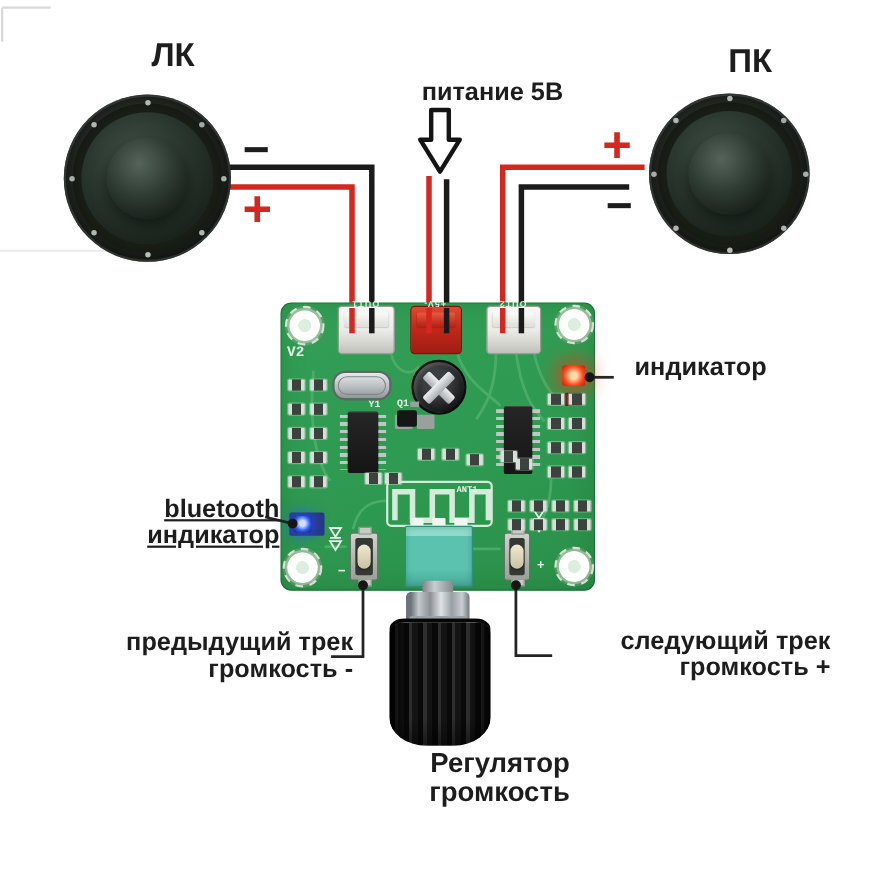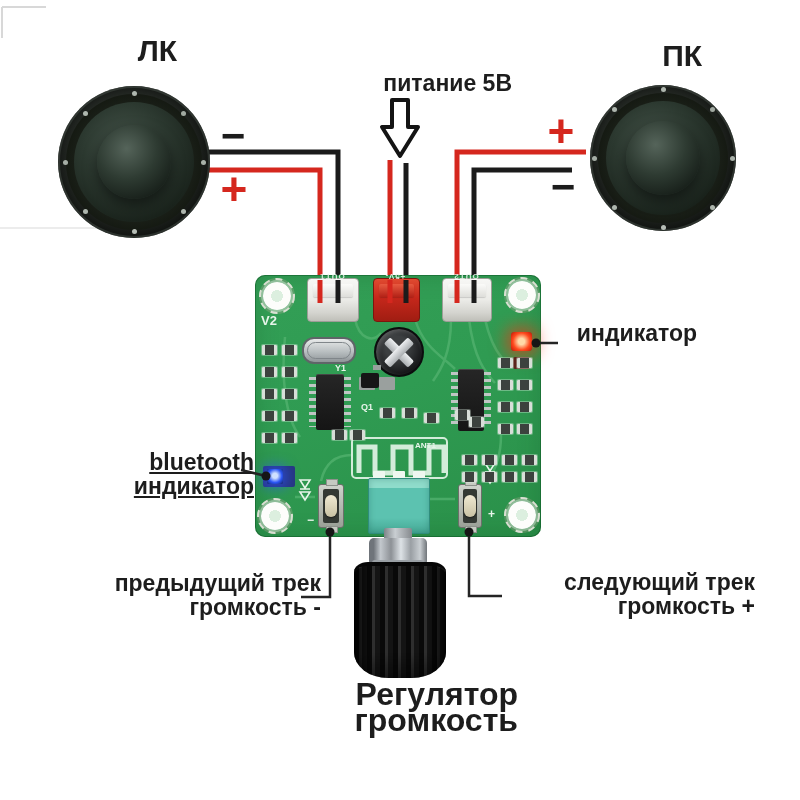--- a/index.html
+++ b/index.html
@@ -37,21 +37,21 @@
                0 69px 0 #d3dbd3,-49px 49px 0 #c9d2c9,-69px 0 0 #bec7be,-49px -49px 0 #c9d2c9;opacity:.85;}
 
   
   .board{position:absolute;left:255px;top:275px;width:286px;height:262px;border-radius:10px;
     background:linear-gradient(160deg, #339f56 0%, var(--pcb) 45%, #2a9049 100%);
     box-shadow:inset 0 0 0 1px rgba(0,60,20,.35), inset 0 0 24px rgba(0,50,15,.18);}
   .board svg{position:absolute;left:0;top:0;width:286px;height:262px;}
   .hole{position:absolute;width:28px;height:28px;border-radius:50%;
     background:radial-gradient(circle, #dcefdf 0 29%, #fdfdfb 30% 100%);
     box-shadow:0 0 0 2px rgba(255,255,255,.35), 0 0 0 4px rgba(232,178,178,.22);}
-  .silk{position:absolute;color:var(--silk);font-weight:bold;}
+  .silk{position:absolute;color:var(--silk);font-weight:bold;font-family:Liberation Mono, monospace;}
   .silk-conn{position:absolute;font-size:8px;color:var(--silk);font-weight:bold;
     transform:rotate(180deg);text-align:center;width:40px;letter-spacing:1px;opacity:.9;}
 
   .conn{position:absolute;top:3px;height:42px;border-radius:4px;border:1px solid #9d9d97;
     background:linear-gradient(180deg,#f7f7f5 0%,#ebebe7 50%,#d4d4cf 80%,#bfbfb9 100%);}
   .conn::after{content:"";position:absolute;left:5px;right:5px;top:5px;height:13px;border-radius:2px;
     background:linear-gradient(180deg,#fbfbf9,#dededa);box-shadow:0 1px 1px rgba(0,0,0,.15);}
   .conn.red{border-color:#7d150d;
     background:linear-gradient(180deg,#e04a30 0%,#c5271b 45%,#a01d12 100%);}
   .conn.red::after{background:linear-gradient(180deg,#e85a40,#b32217);}
@@ -190,21 +190,21 @@
 
     <div class="conn" style="left:52px;width:50px;"></div>
     <div class="conn red" style="left:118px;width:45px;"></div>
     <div class="conn" style="left:187px;width:48px;"></div>
     <span class="silk-conn" style="left:57px;top:-3px;">OUT1</span>
     <span class="silk-conn" style="left:120px;top:-3px;">+5V-</span>
     <span class="silk-conn" style="left:191px;top:-3px;">OUT2</span>
 
     <span class="silk" style="left:6px;top:38px;font-size:13px;">V2</span>
     <span class="silk" style="left:80px;top:88px;font-size:9px;">Y1</span>
-    <span class="silk" style="left:106px;top:87px;font-size:9px;margin-top:40px;">Q1</span>
+    <span class="silk" style="left:106px;top:87px;font-size:9px;">Q1</span>
     <span class="silk" style="left:160px;top:166px;font-size:8px;">ANT1</span>
     <span class="silk" style="left:52px;top:238px;font-size:12px;">−</span>
     <span class="silk" style="left:233px;top:232px;font-size:12px;">+</span>
 
     <div class="xtal"></div>
     <div class="cap"></div>
     <div class="sot"></div>
     <div class="ic" style="left:61px;top:99px;width:28px;height:56px;"></div>
     <div class="ic" style="left:203px;top:94px;width:26px;height:62px;"></div>
     <div class="led-red"></div>
@@ -308,21 +308,21 @@
   <div class="lbl lbl-med" style="left:41px;top:571px;width:280px;">
     <span style="display:block;">предыдущий трек</span>
     <span style="display:block;">громкость -</span>
   </div>
 
   <div class="lbl lbl-med" style="left:471px;top:570px;width:284px;">
     <span style="display:block;">следующий трек</span>
     <span style="display:block;">громкость +</span>
   </div>
 
-  <div class="lbl lbl-med" style="left:278px;top:681px;width:240px;line-height:26px;font-size:32px;">
+  <div class="lbl lbl-med" style="left:278px;top:681px;width:240px;line-height:26px;font-size:25px;">
     <span style="display:block;">Регулятор</span>
     <span style="display:block;">громкость</span>
   </div>
 
   <span class="sign minus" style="left:233px;top:136px;">−</span>
   <span class="sign plus" style="left:234px;top:189px;">+</span>
   <span class="sign plus" style="left:561px;top:131px;">+</span>
   <span class="sign minus" style="left:563px;top:187px;">−</span>
 </div>
 

